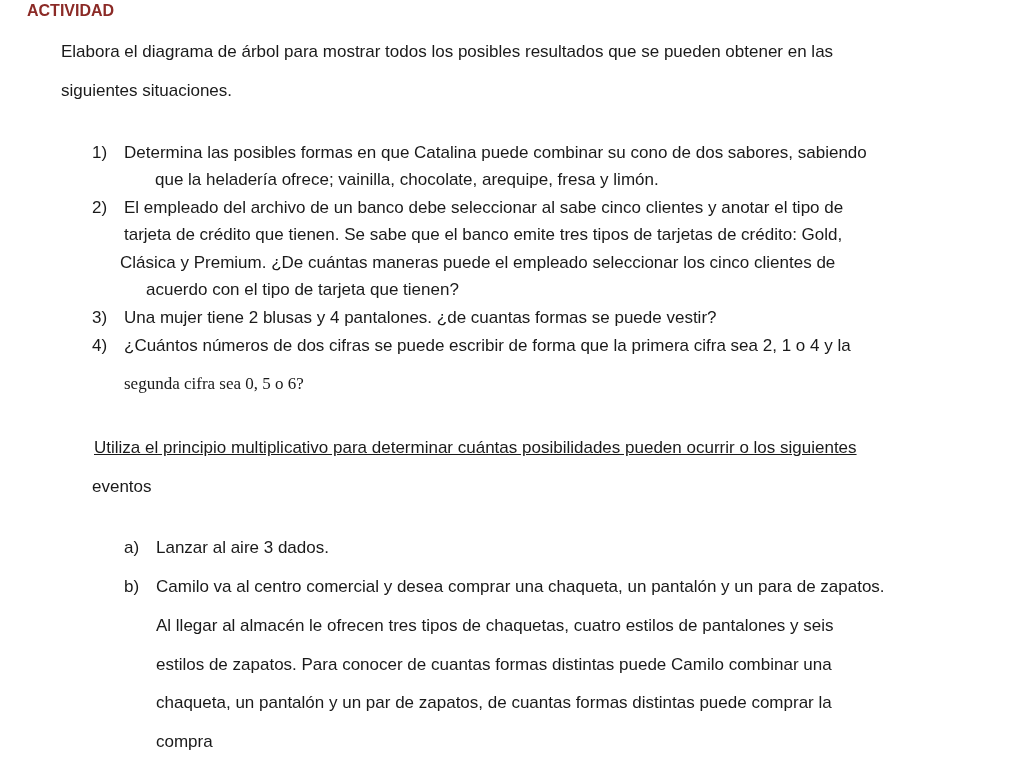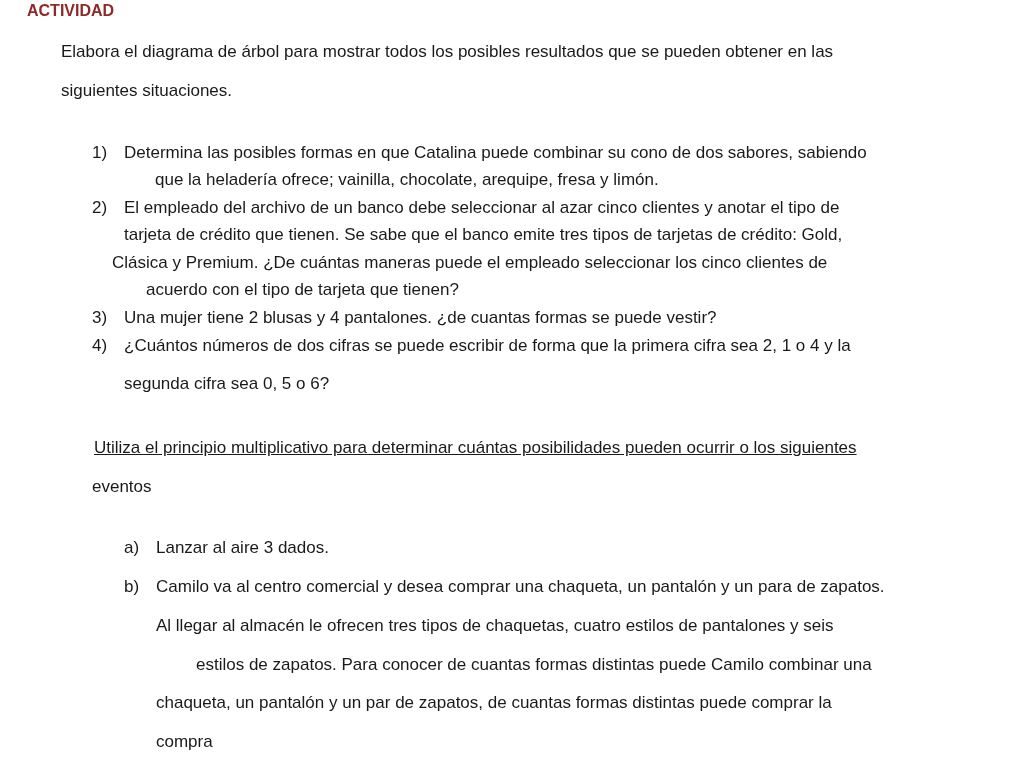--- a/index.html
+++ b/index.html
@@ -53,53 +53,53 @@
   <div>
 
     <div>
       <div class="num" style="left:92px; top:142px;">1)</div>
       <div class="line" style="left:124px; top:142px;">Determina las posibles formas en que Catalina puede combinar su cono de dos sabores, sabiendo</div>
       <div class="line" style="left:124px; top:169px;margin-left:31px;">que la heladería ofrece; vainilla, chocolate, arequipe, fresa y limón.</div>
     </div>
 
     <div>
       <div class="num" style="left:92px; top:197px;">2)</div>
-      <div class="line" style="left:124px; top:197px;">El empleado del archivo de un banco debe seleccionar al azar cinco clientes y anotar el tipo de</div>
+      <div class="line" style="left:124px; top:197px;">El empleado del archivo de un banco debe seleccionar al sabe cinco clientes y anotar el tipo de</div>
       <div class="line" style="left:124px; top:224px;">tarjeta de crédito que tienen. Se sabe que el banco emite tres tipos de tarjetas de crédito: Gold,</div>
-      <div class="line" style="left:112px; top:252px;">Clásica y Premium. ¿De cuántas maneras puede el empleado seleccionar los cinco clientes de</div>
+      <div class="line" style="left:120px; top:252px;">Clásica y Premium. ¿De cuántas maneras puede el empleado seleccionar los cinco clientes de</div>
       <div class="line" style="left:124px; top:279px;margin-left:22px;">acuerdo con el tipo de tarjeta que tienen?</div>
     </div>
 
     <div>
       <div class="num" style="left:92px; top:307px;">3)</div>
       <div class="line" style="left:124px; top:307px;text-align:center;">Una mujer tiene 2 blusas y 4 pantalones. ¿de cuantas formas se puede vestir?</div>
     </div>
 
     <div>
       <div class="num" style="left:92px; top:335px;">4)</div>
       <div class="line" style="left:124px; top:335px;">¿Cuántos números de dos cifras se puede escribir de forma que la primera cifra sea 2, 1 o 4 y la</div>
-      <div class="line" style="left:124px; top:373px;">segunda cifra sea 0, 5 o 6?</div>
+      <div class="line" style="left:124px; top:373px;font-family:Liberation Serif, serif;">segunda cifra sea 0, 5 o 6?</div>
     </div>
   </div>
 
   <div>
     <div class="line" style="left:94px; top:437px;text-decoration:underline;">Utiliza el principio multiplicativo para determinar cuántas posibilidades pueden ocurrir o los siguientes</div>
     <div class="line" style="left:92px; top:476px;">eventos</div>
   </div>
 
   <div>
 
     <div>
       <div class="num" style="left:124px; top:537px;">a)</div>
       <div class="line" style="left:156px; top:537px;">Lanzar al aire 3 dados.</div>
     </div>
 
     <div>
       <div class="num" style="left:124px; top:576px;">b)</div>
       <div class="line" style="left:156px; top:576px;">Camilo va al centro comercial y desea comprar una chaqueta, un pantalón y un para de zapatos.</div>
       <div class="line" style="left:156px; top:615px;">Al llegar al almacén le ofrecen tres tipos de chaquetas, cuatro estilos de pantalones y seis</div>
-      <div class="line" style="left:156px; top:654px;margin-left:40px;">estilos de zapatos. Para conocer de cuantas formas distintas puede Camilo combinar una</div>
+      <div class="line" style="left:156px; top:654px;">estilos de zapatos. Para conocer de cuantas formas distintas puede Camilo combinar una</div>
       <div class="line" style="left:156px; top:692px;">chaqueta, un pantalón y un par de zapatos, de cuantas formas distintas puede comprar la</div>
       <div class="line" style="left:156px; top:731px;">compra</div>
     </div>
   </div>
 
 </div>
 
 </body></html>

